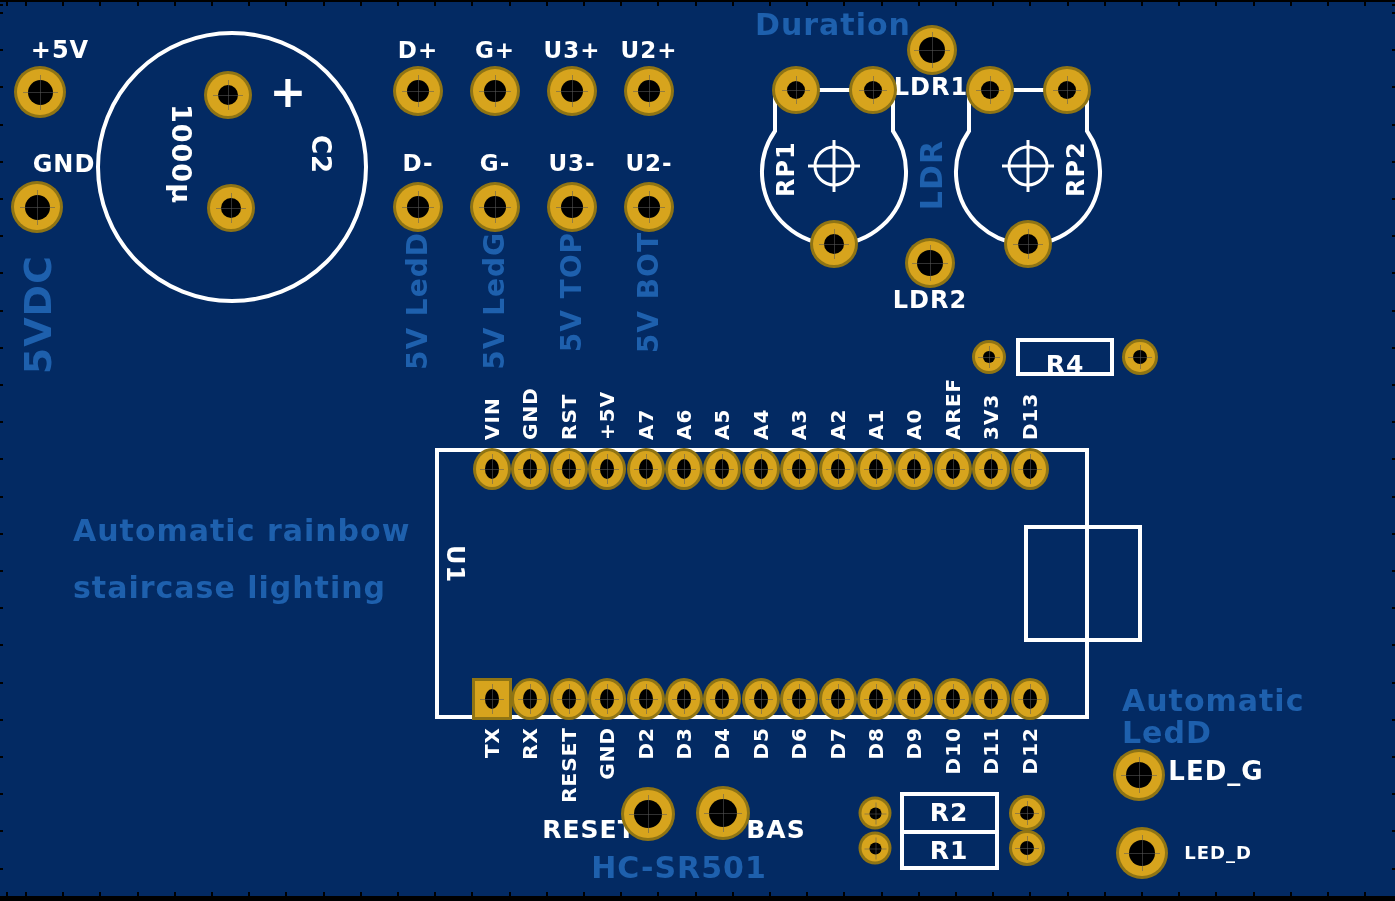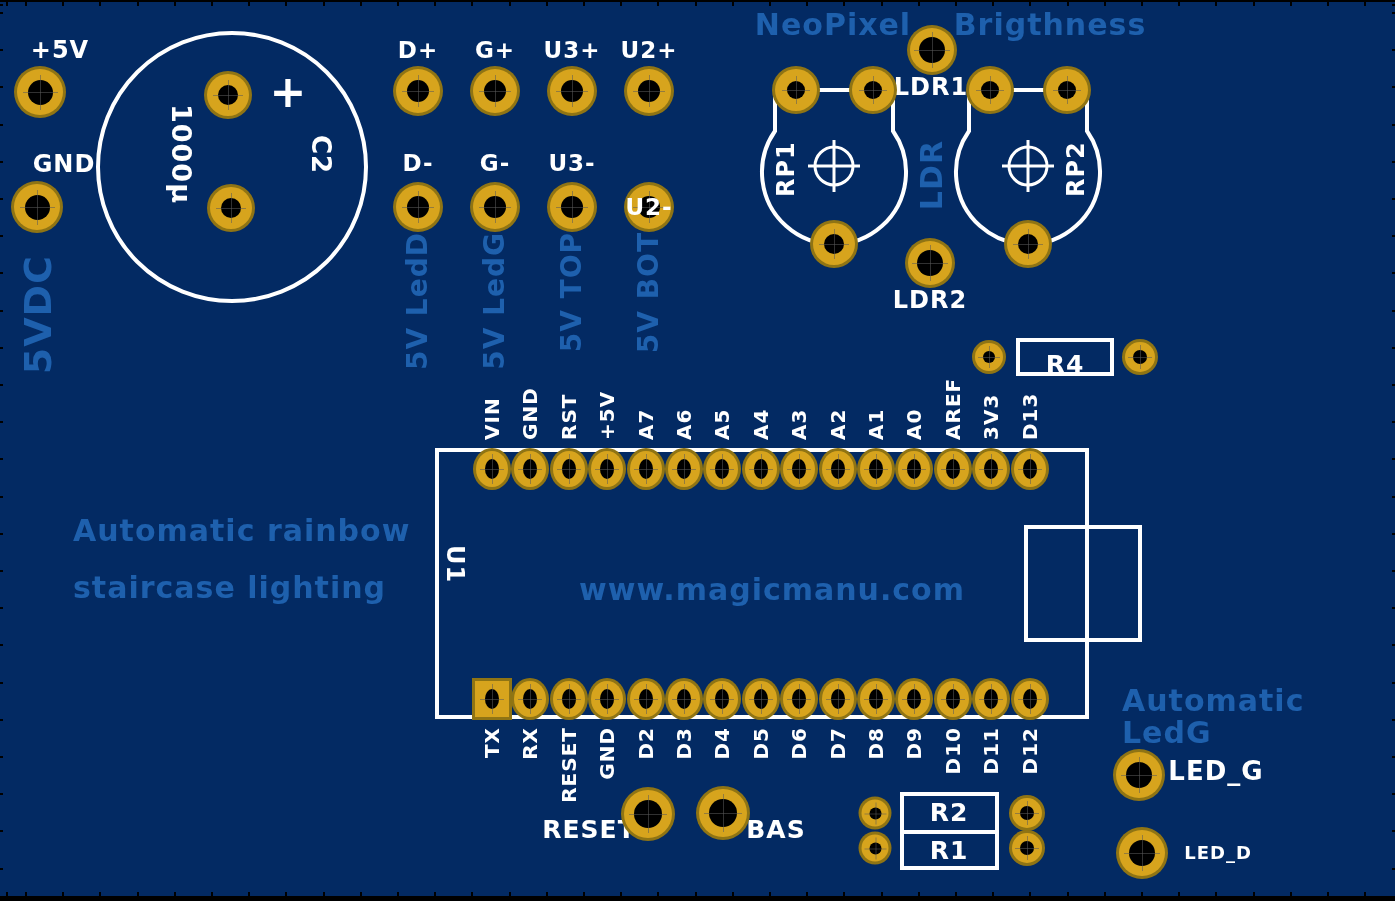--- a/index.html
+++ b/index.html
@@ -91,43 +91,42 @@
   <div class="ert"></div>
 
   <span class="lbl c" style="left:60px;top:50px;font-size:24px">+5V</span>
   <span class="lbl c" style="left:64px;top:164px;font-size:24px">GND</span>
   <span class="lbl blue vend" style="left:19px;top:255px;font-size:38px">5VDC</span>
 
   <span class="lbl c" style="left:288px;top:92px;font-size:44px;letter-spacing:0">+</span>
   <span class="lbl v90" style="left:195px;top:104px;font-size:27px">1000µ</span>
   <span class="lbl v90" style="left:334px;top:135px;font-size:26px">C2</span>
 
-  <span class="lbl blue c" style="left:833px;top:25px;font-size:30px">NeoPixel</span>
-  <span class="lbl blue c" style="left:1050px;top:25px;font-size:30px">Brigthness</span>
+  <span class="lbl blue c" style="left:833px;top:25px;font-size:30px">Duration</span>
   <span class="lbl c" style="left:931px;top:87px;font-size:24px">LDR1</span>
   <span class="lbl c" style="left:930px;top:300px;font-size:24px">LDR2</span>
   <span class="lbl blue vend" style="left:917px;top:140px;font-size:30px">LDR</span>
   <span class="lbl v" style="left:774px;top:197px;font-size:24px">RP1</span>
   <span class="lbl v" style="left:1064px;top:197px;font-size:24px">RP2</span>
 
   <span class="lbl c" style="left:1065px;top:364px;font-size:25px">R4</span>
   <span class="lbl c" style="left:949px;top:812px;font-size:25px">R2</span>
   <span class="lbl c" style="left:949px;top:850px;font-size:25px">R1</span>
 
   <span class="lbl blue lft" style="left:73px;top:531px;font-size:30px">Automatic rainbow</span>
   <span class="lbl blue lft" style="left:73px;top:588px;font-size:30px">staircase lighting</span>
 
   <span class="lbl v90" style="left:467px;top:545px;font-size:24px">U1</span>
-  <span class="lbl blue c" style="left:772px;top:590px;font-size:30px">www.magicmanu.com</span>
 
   <span class="lbl c" style="left:589px;top:829px;font-size:25px">RESET</span>
   <span class="lbl c" style="left:776px;top:829px;font-size:25px">BAS</span>
+  <span class="lbl blue c" style="left:679px;top:868px;font-size:30px">HC-SR501</span>
 
   <span class="lbl blue lft" style="left:1122px;top:701px;font-size:30px">Automatic</span>
-  <span class="lbl blue lft" style="left:1122px;top:733px;font-size:30px">LedG</span>
+  <span class="lbl blue lft" style="left:1122px;top:733px;font-size:30px">LedD</span>
   <span class="lbl c" style="left:1216px;top:771px;font-size:26px">LED_G</span>
   <span class="lbl c" style="left:1218px;top:853px;font-size:18px">LED_D</span>
 
 <div class="pad" style="left: 40px; top: 92px; width: 46px; height: 46px;">
       <div class="hole" style="width: 25px; height: 25px;"></div>
     </div>
     <div class="pad" style="left: 37px; top: 207px; width: 46px; height: 46px;">
       <div class="hole" style="width: 25px; height: 25px;"></div>
     </div>
     <div class="pad" style="left: 228px; top: 95px; width: 42px; height: 42px;">
@@ -217,21 +216,21 @@
     <span class="lbl c" style="left: 572px; top: 50px; font-size: 23px;">U3+</span>
     <span class="lbl c" style="left: 572px; top: 163px; font-size: 23px;">U3-</span>
     <span class="lbl blue vend" style="left: 558px; top: 232px; font-size: 28px;">5V TOP</span>
     <div class="pad" style="left: 649px; top: 91px; width: 44px; height: 44px;">
       <div class="hole" style="width: 22px; height: 22px;"></div>
     </div>
     <div class="pad" style="left: 649px; top: 207px; width: 44px; height: 44px;">
       <div class="hole" style="width: 22px; height: 22px;"></div>
     </div>
     <span class="lbl c" style="left: 649px; top: 50px; font-size: 23px;">U2+</span>
-    <span class="lbl c" style="left: 649px; top: 163px; font-size: 23px; margin-top: 44px;">U2-</span>
+    <span class="lbl c" style="left: 649px; top: 163px; font-size: 23px;">U2-</span>
     <span class="lbl blue vend" style="left: 635px; top: 232px; font-size: 28px;">5V BOT</span>
     <div class="pad" style="left: 492px; top: 469px; width: 32px; height: 36px;">
       <div class="hole" style="width: 14px; height: 20px;"></div>
     </div>
     <div class="pad square" style="left: 492px; top: 699px; width: 34px; height: 36px;">
       <div class="hole" style="width: 14px; height: 20px;"></div>
     </div>
     <span class="lbl v" style="left: 482px; top: 440px; font-size: 20px;">VIN</span>
     <span class="lbl vend" style="left: 482px; top: 727px; font-size: 20px;">TX</span>
     <div class="pad" style="left: 530px; top: 469px; width: 32px; height: 36px;">

